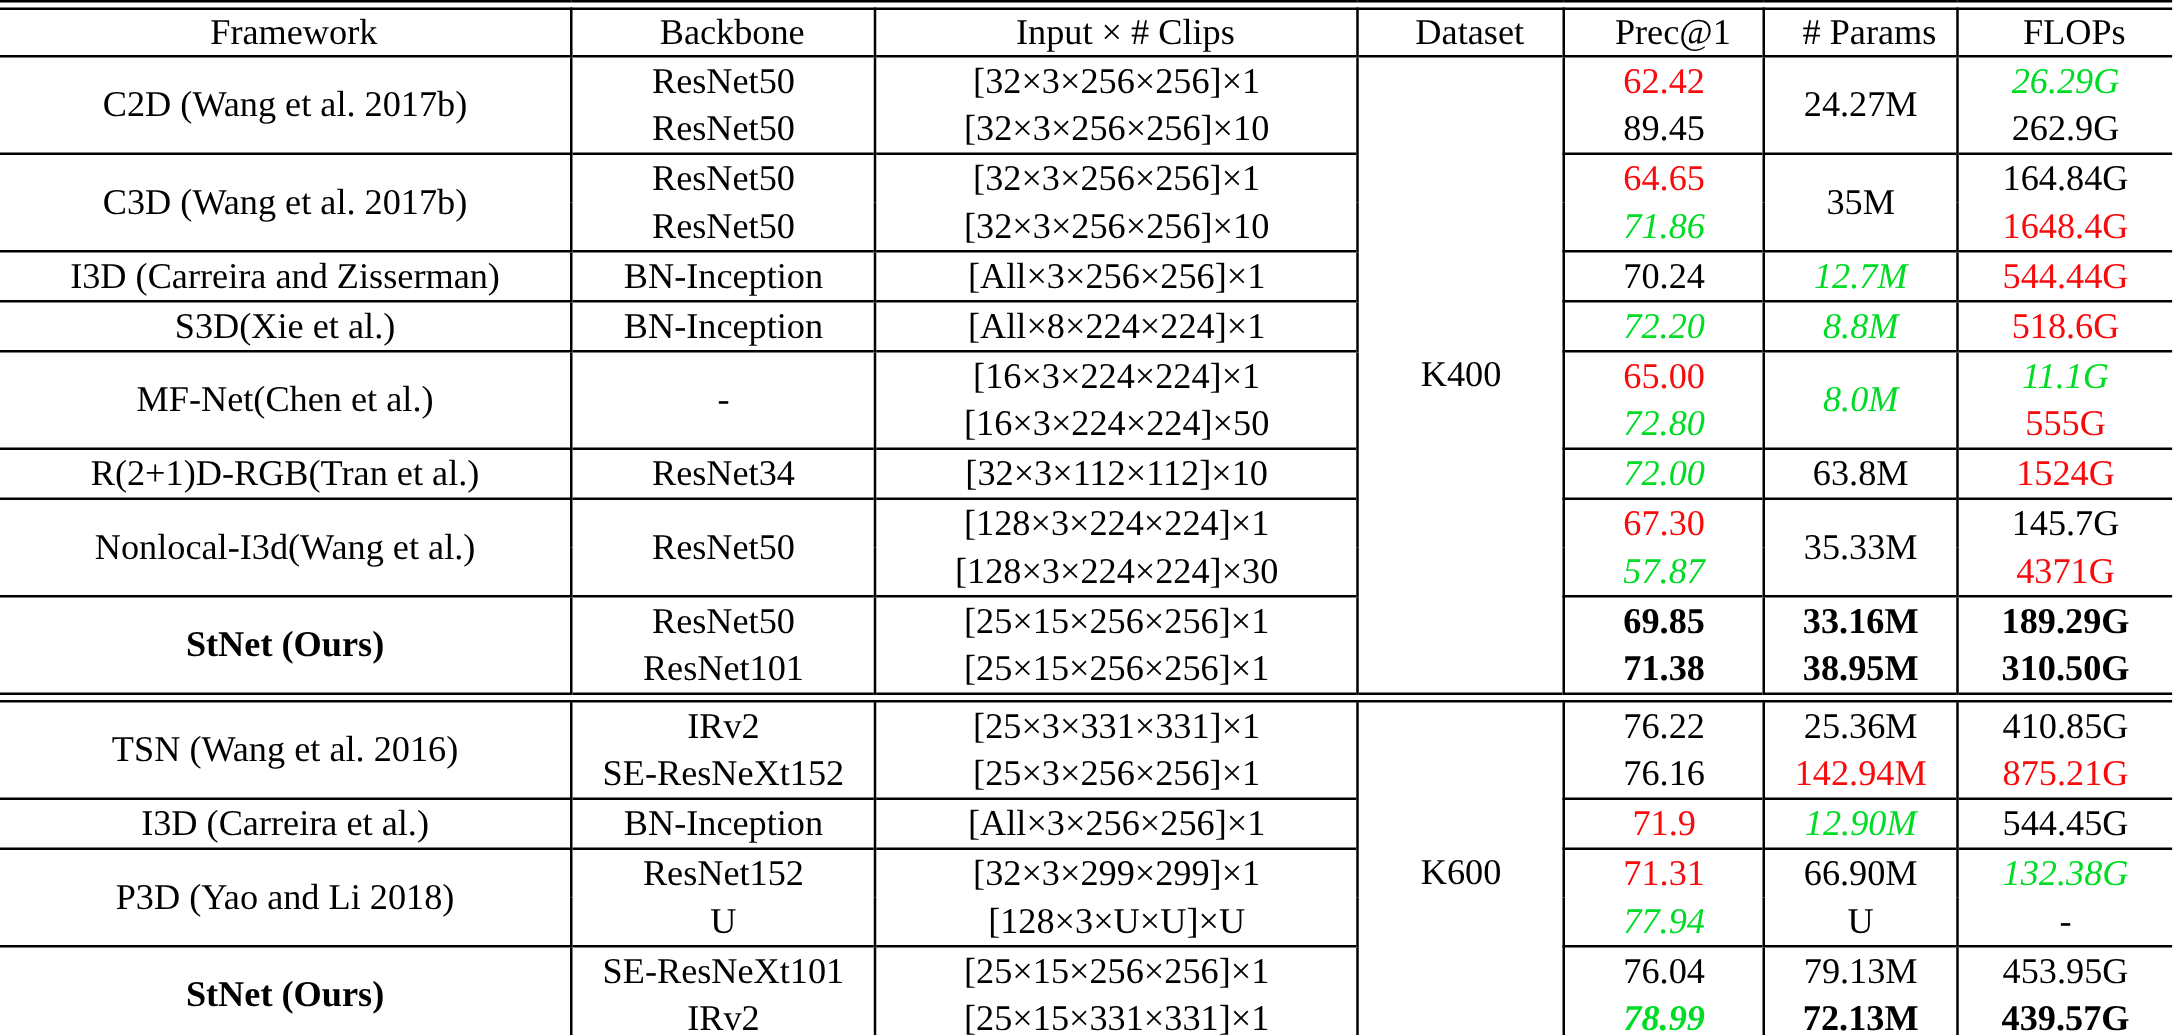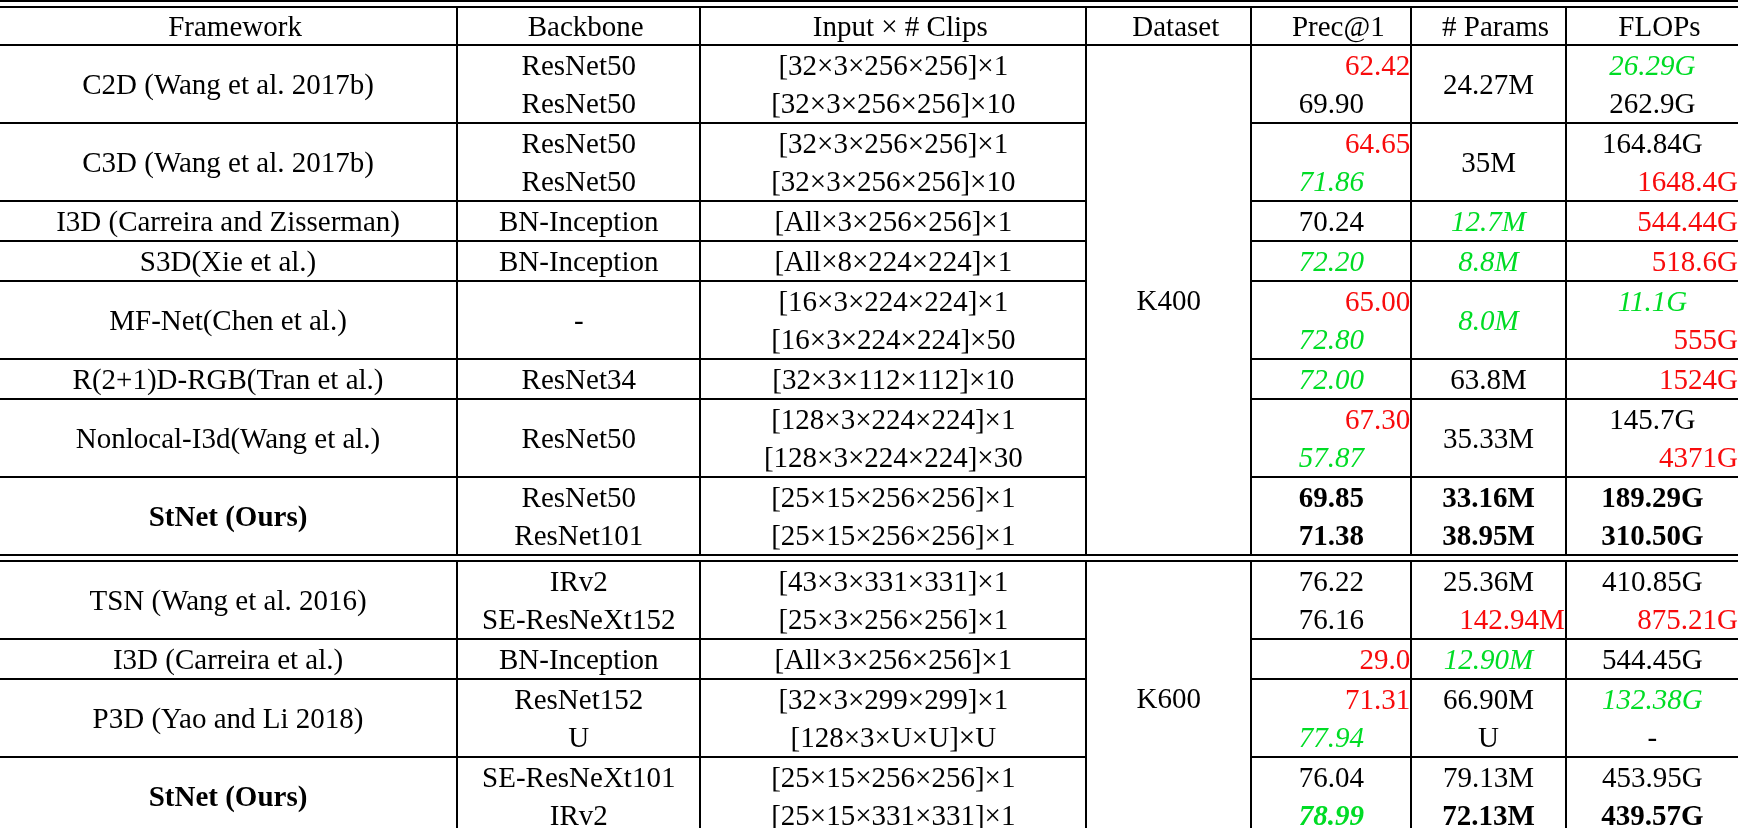--- a/index.html
+++ b/index.html
@@ -24,21 +24,21 @@
   }
   tr.header-row th { height: 36px; padding-left: 14px; }
   tr.rule > td, tr.rule > th { border-top: 2px solid #000; }
   td.c-flops, th.c-flops { border-right: none; }
   tr.divider-row td.divider {
     height: 4px;
     border-top: 2px solid #000;
     border-bottom: 2px solid #000;
     border-right: none;
   }
-  td.red  { color: var(--hl-red, #f80b0c); text-align: right; }
+  td.red  { color: var(--hl-red, #f80b0c); }
   td.green{ color: var(--hl-green, #00dc25); font-style: italic; }
   td.bold { font-weight: bold; }
 </style>
 </head>
 <body>
 
 <div class="page">
   <table class="results">
     <colgroup>
       <col style="width:26.3%">
@@ -67,21 +67,21 @@
           <td class="c-backbone">ResNet50</td>
           <td class="c-input-clips">[32×3×256×256]×1</td>
           <td rowspan="13" class="c-dataset">K400</td>
           <td class="c-prec-1 red">62.42</td>
           <td rowspan="2" class="c-params">24.27M</td>
           <td class="c-flops green">26.29G</td>
         </tr>
         <tr>
           <td class="c-backbone">ResNet50</td>
           <td class="c-input-clips">[32×3×256×256]×10</td>
-          <td class="c-prec-1">69.90</td>
+          <td class="c-prec-1">89.45</td>
           <td class="c-flops">262.9G</td>
         </tr>
         <tr class="rule">
           <td rowspan="2" class="c-framework">C3D (Wang et al. 2017b)</td>
           <td class="c-backbone">ResNet50</td>
           <td class="c-input-clips">[32×3×256×256]×1</td>
           <td class="c-prec-1 red">64.65</td>
           <td rowspan="2" class="c-params">35M</td>
           <td class="c-flops">164.84G</td>
         </tr>
@@ -155,38 +155,38 @@
           <td class="c-prec-1 bold">71.38</td>
           <td class="c-params bold">38.95M</td>
           <td class="c-flops bold">310.50G</td>
         </tr>
         <tr class="divider-row">
           <td colspan="7" class="divider"></td>
         </tr>
         <tr>
           <td rowspan="2" class="c-framework">TSN (Wang et al. 2016)</td>
           <td class="c-backbone">IRv2</td>
-          <td class="c-input-clips">[43×3×331×331]×1</td>
+          <td class="c-input-clips">[25×3×331×331]×1</td>
           <td rowspan="7" class="c-dataset">K600</td>
           <td class="c-prec-1">76.22</td>
           <td class="c-params">25.36M</td>
           <td class="c-flops">410.85G</td>
         </tr>
         <tr>
           <td class="c-backbone">SE-ResNeXt152</td>
           <td class="c-input-clips">[25×3×256×256]×1</td>
           <td class="c-prec-1">76.16</td>
           <td class="c-params red">142.94M</td>
           <td class="c-flops red">875.21G</td>
         </tr>
         <tr class="rule">
           <td class="c-framework">I3D (Carreira et al.)</td>
           <td class="c-backbone">BN-Inception</td>
           <td class="c-input-clips">[All×3×256×256]×1</td>
-          <td class="c-prec-1 red">29.0</td>
+          <td class="c-prec-1 red">71.9</td>
           <td class="c-params green">12.90M</td>
           <td class="c-flops">544.45G</td>
         </tr>
         <tr class="rule">
           <td rowspan="2" class="c-framework">P3D (Yao and Li 2018)</td>
           <td class="c-backbone">ResNet152</td>
           <td class="c-input-clips">[32×3×299×299]×1</td>
           <td class="c-prec-1 red">71.31</td>
           <td class="c-params">66.90M</td>
           <td class="c-flops green">132.38G</td>

